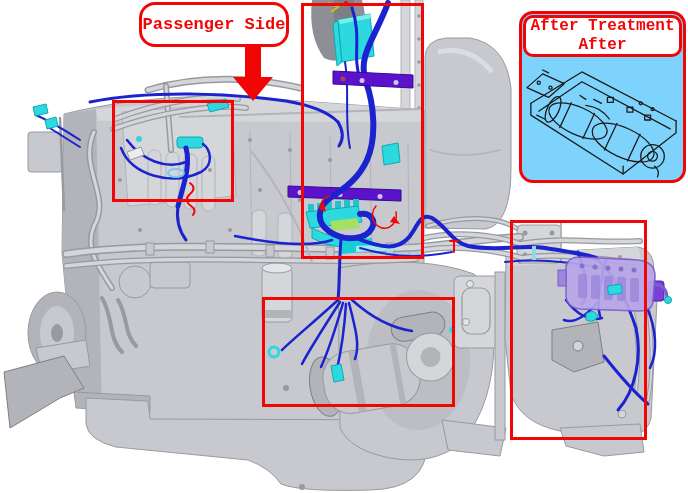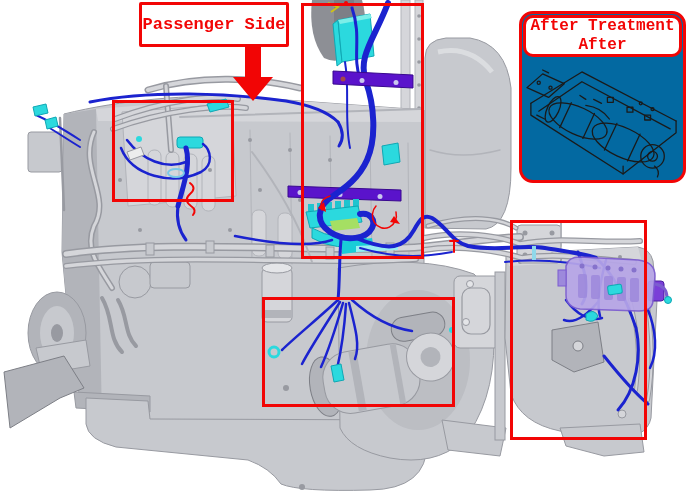--- a/index.html
+++ b/index.html
@@ -23,30 +23,30 @@
   html,body{margin:0;padding:0;}
   body{font-family:"Liberation Sans",sans-serif;background:#fff;}
   .stage{position:relative;width:688px;height:493px;background:var(--page-bg);overflow:hidden;}
   .stage svg{display:block;}
   .layer{position:absolute;left:0;top:0;}
   
   .hl{position:absolute;border:3px solid var(--annotation-red);box-sizing:border-box;}
   
   .callout{
     position:absolute;box-sizing:border-box;
-    border:3px solid var(--annotation-red);border-radius:2px;background:#fff;
+    border:3px solid var(--annotation-red);border-radius:16px;background:#fff;
     color:var(--annotation-red);
     font-family:"Liberation Mono",monospace;font-weight:bold;
     display:flex;flex-direction:column;align-items:center;justify-content:center;
     text-align:center;white-space:nowrap;
   }
   .callout.main{left:139px;top:2px;width:150px;height:45px;font-size:17px;line-height:20px;}
   .inset{
     position:absolute;left:519px;top:11px;width:167px;height:172px;box-sizing:border-box;
-    border:3px solid var(--annotation-red);border-radius:14px;background:#0369a1;
+    border:3px solid var(--annotation-red);border-radius:14px;background:#7dd3fc;
   }
   .inset .callout.sub{
     position:absolute;left:1px;top:1px;width:159px;height:42px;
     font-size:16px;line-height:19px;border-radius:10px;
   }
   .inset .art{position:absolute;left:3px;top:46px;}
   .arrow{position:absolute;left:228px;top:44px;}
   
   .f1{fill:var(--gray-100);} .f2{fill:var(--gray-200);} .f3{fill:var(--gray-300);}
   .f4{fill:var(--gray-400);} .f5{fill:var(--gray-500);} .f6{fill:var(--gray-600);}

